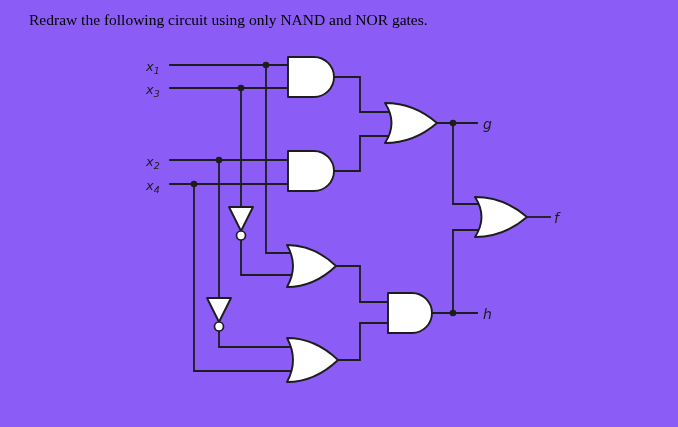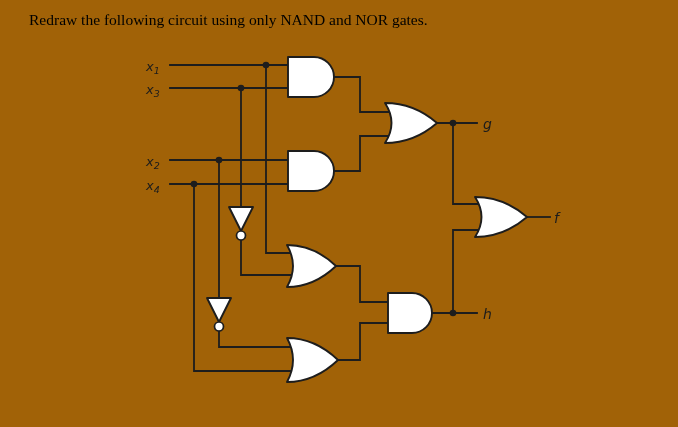--- a/index.html
+++ b/index.html
@@ -4,21 +4,21 @@
 <style>
   html, body {
     margin: 0;
     padding: 0;
     background: #ffffff;
   }
   .page {
     position: relative;
     width: 678px;
     height: 427px;
-    background: #a16207;
+    background: #8b5cf6;
     overflow: hidden;
   }
   svg { display: block; }
   .title-text {
     font-family: "Liberation Serif", serif;
     font-size: 15.5px;
     fill: #000000;
   }
   .pin-label {
     font-family: "DejaVu Sans", sans-serif;

